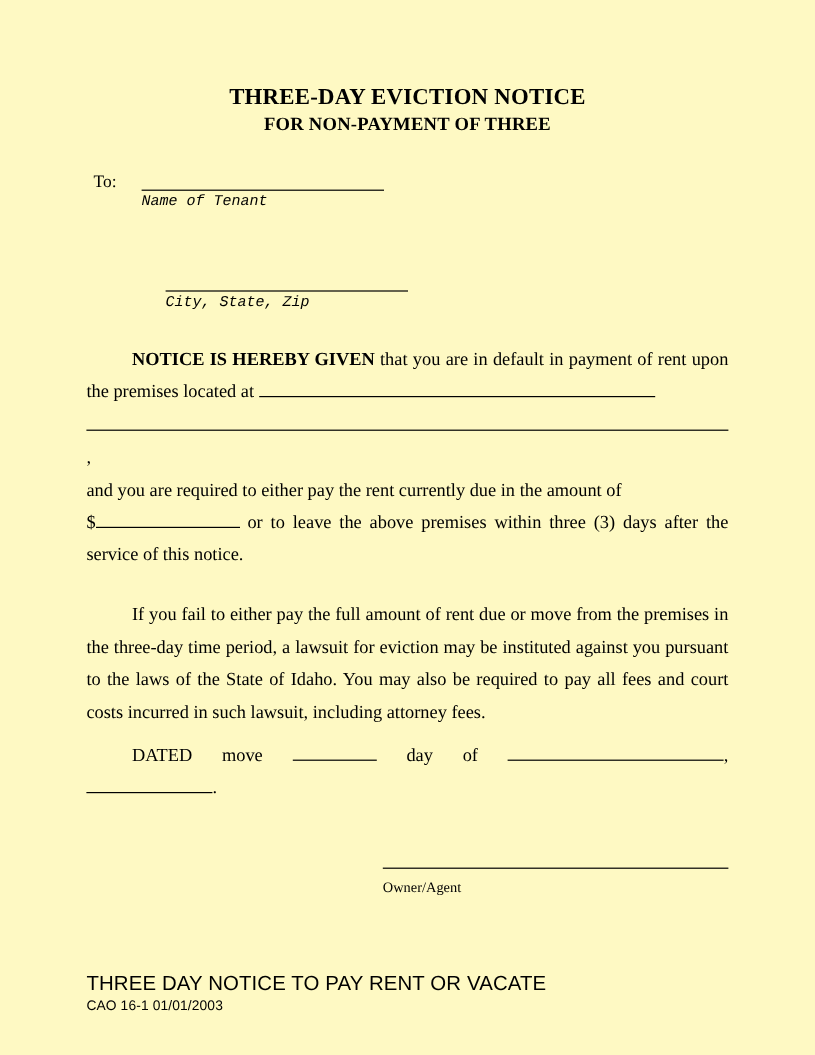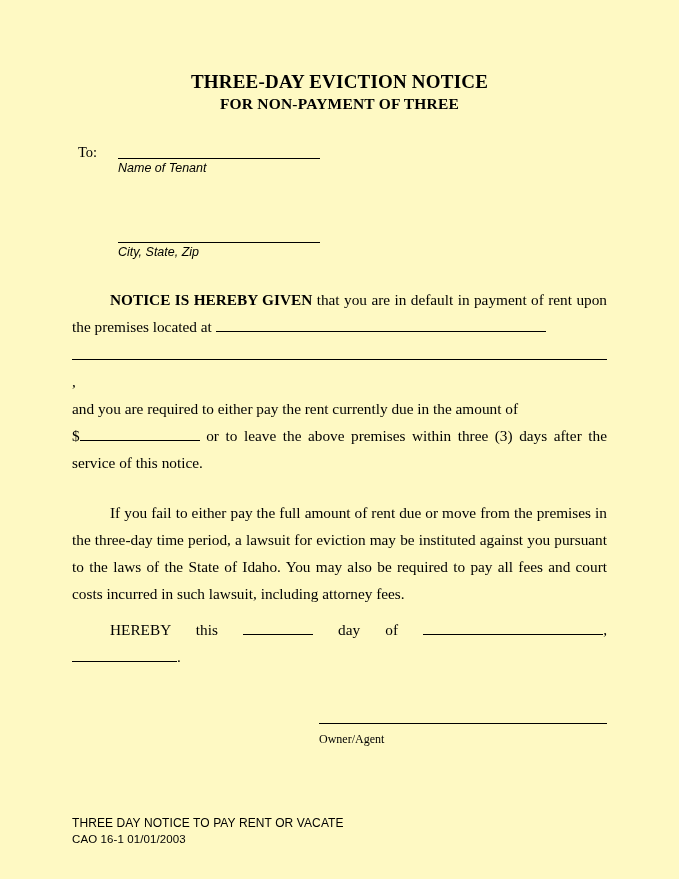--- a/index.html
+++ b/index.html
@@ -56,25 +56,25 @@
     width: 202px;
   }
   .blank-rule {
     border-bottom: 1.2px solid #000;
     height: 16px;
   }
   .blank-caption {
     font-style: italic;
     font-size: 12.5px;
     margin-top: 2px;
-    font-family: Liberation Sans, sans-serif;
+    font-family: Liberation Mono, monospace;
   }
   .f1 { top: 0px; }
   .f2 { top: 42px; }
-  .f3 { top: 84px; }
+  .f3 { top: 84px; margin-left: 20px; }
 
   p.para {
     font-size: 15.3px;
     line-height: 1.78;
     margin: 0;
     text-align: justify;
     text-justify: inter-word;
   }
   p.para + p.para { margin-top: 0; }
   .indent { text-indent: 38px; }
@@ -116,21 +116,21 @@
     top: 10px;
     font-size: 12px;
   }
   .footer {
     position: absolute;
     left: 72px;
     bottom: 34px;
     font-family: "Liberation Sans", sans-serif;
   }
   .footer-line1 {
-    font-size: 12px;
+    font-size: 17px;
     letter-spacing: 0.1px;
   }
   .footer-line2 {
     font-size: 11.5px;
     margin-top: 3px;
     letter-spacing: 0.1px;
   }
 </style>
 </head>
 <body>
@@ -164,21 +164,21 @@
       <p class="para p-gap"><span class="ul ul-full"></span><span>,</span></p>
       <p class="para p-gap"><span>and you are required to either pay the rent currently due in the amount of</span></p>
       <p class="para p-gap"><span>$</span><span class="ul ul-amt"></span><span> or to leave the above premises within three (3) days after the service of this notice.</span></p>
     </div>
 
     <div class="para-block">
       <p class="para indent">If you fail to either pay the full amount of rent due or move from the premises in the three-day time period, a lawsuit for eviction may be instituted against you pursuant to the laws of the State of Idaho.  You may also be required to pay all fees and court costs incurred in such lawsuit, including attorney fees.</p>
     </div>
 
     <div class="dated para-block">
-      <p class="para indent"><span>HEREBY this </span><span class="ul ul-sm"></span><span> day of </span><span class="ul ul-md"></span><span>, </span><span class="ul ul-xs"></span><span>.</span></p>
+      <p class="para indent"><span>DATED move </span><span class="ul ul-sm"></span><span> day of </span><span class="ul ul-md"></span><span>, </span><span class="ul ul-xs"></span><span>.</span></p>
     </div>
 
     <div class="signature">
       <div class="sig-rule"></div>
       <div class="sig-label">Owner/Agent</div>
     </div>
 
   </div>
 
   <div class="footer">

